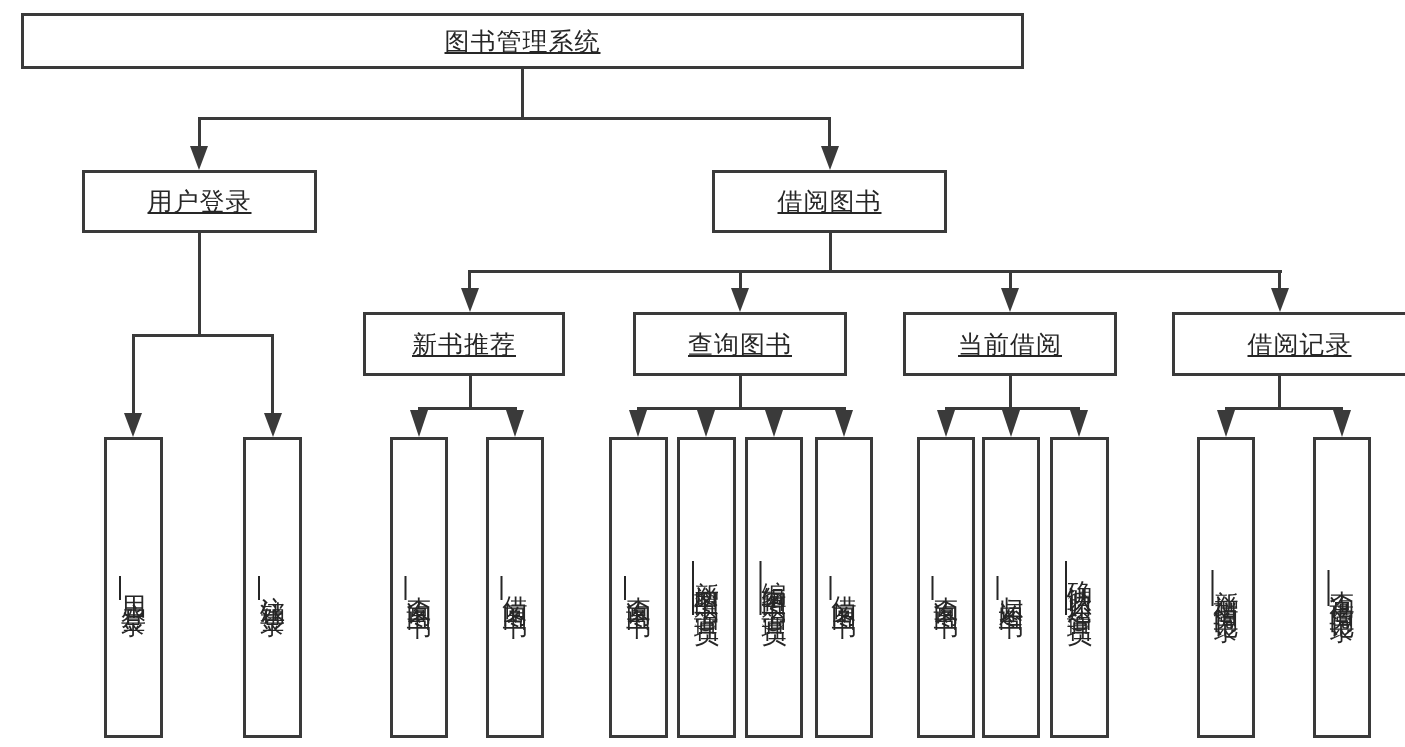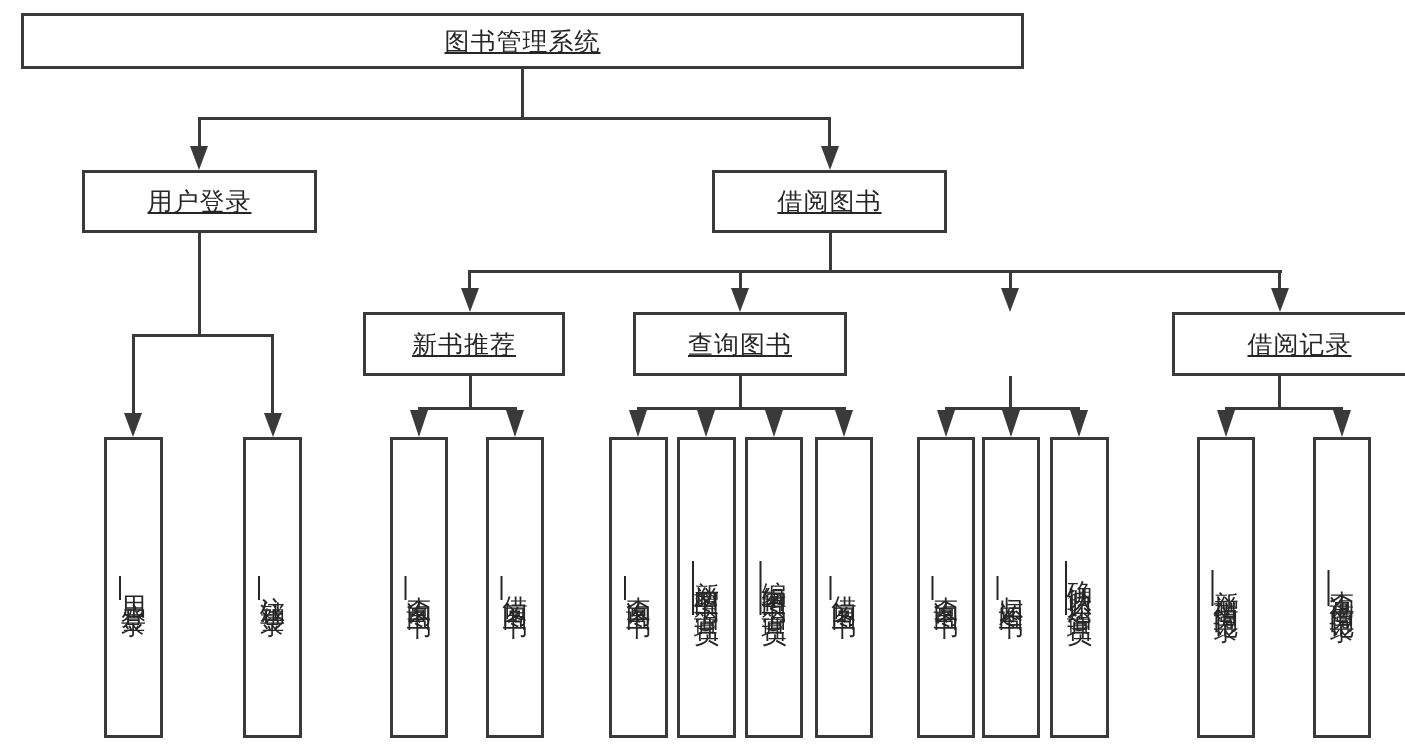--- a/index.html
+++ b/index.html
@@ -107,20 +107,23 @@
   <div class="arr" style="left:731px;top:288px"></div>
   <div class="arr" style="left:1001px;top:288px"></div>
   <div class="arr" style="left:1271px;top:288px"></div>
 
   <div class="box" style="left:363px;top:312px;width:202px;height:64px">
     <span class="lbl">新书推荐</span>
   </div>
   <div class="box" style="left:633px;top:312px;width:214px;height:64px">
     <span class="lbl">查询图书</span>
   </div>
+  <div class="box" style="left:903px;top:312px;width:214px;height:64px">
+    <span class="lbl">当前借阅</span>
+  </div>
   <div class="box" style="left:1172px;top:312px;width:255px;height:64px">
     <span class="lbl">借阅记录</span>
   </div>
 
   <div class="ln" style="left:469px;top:376px;width:3px;height:33px"></div>
   <div class="ln" style="left:418px;top:407px;width:99px;height:3px"></div>
   <div class="arr2" style="left:410px;top:410px"></div>
   <div class="arr2" style="left:506px;top:410px"></div>
 
   <div class="ln" style="left:739px;top:376px;width:3px;height:33px"></div>

